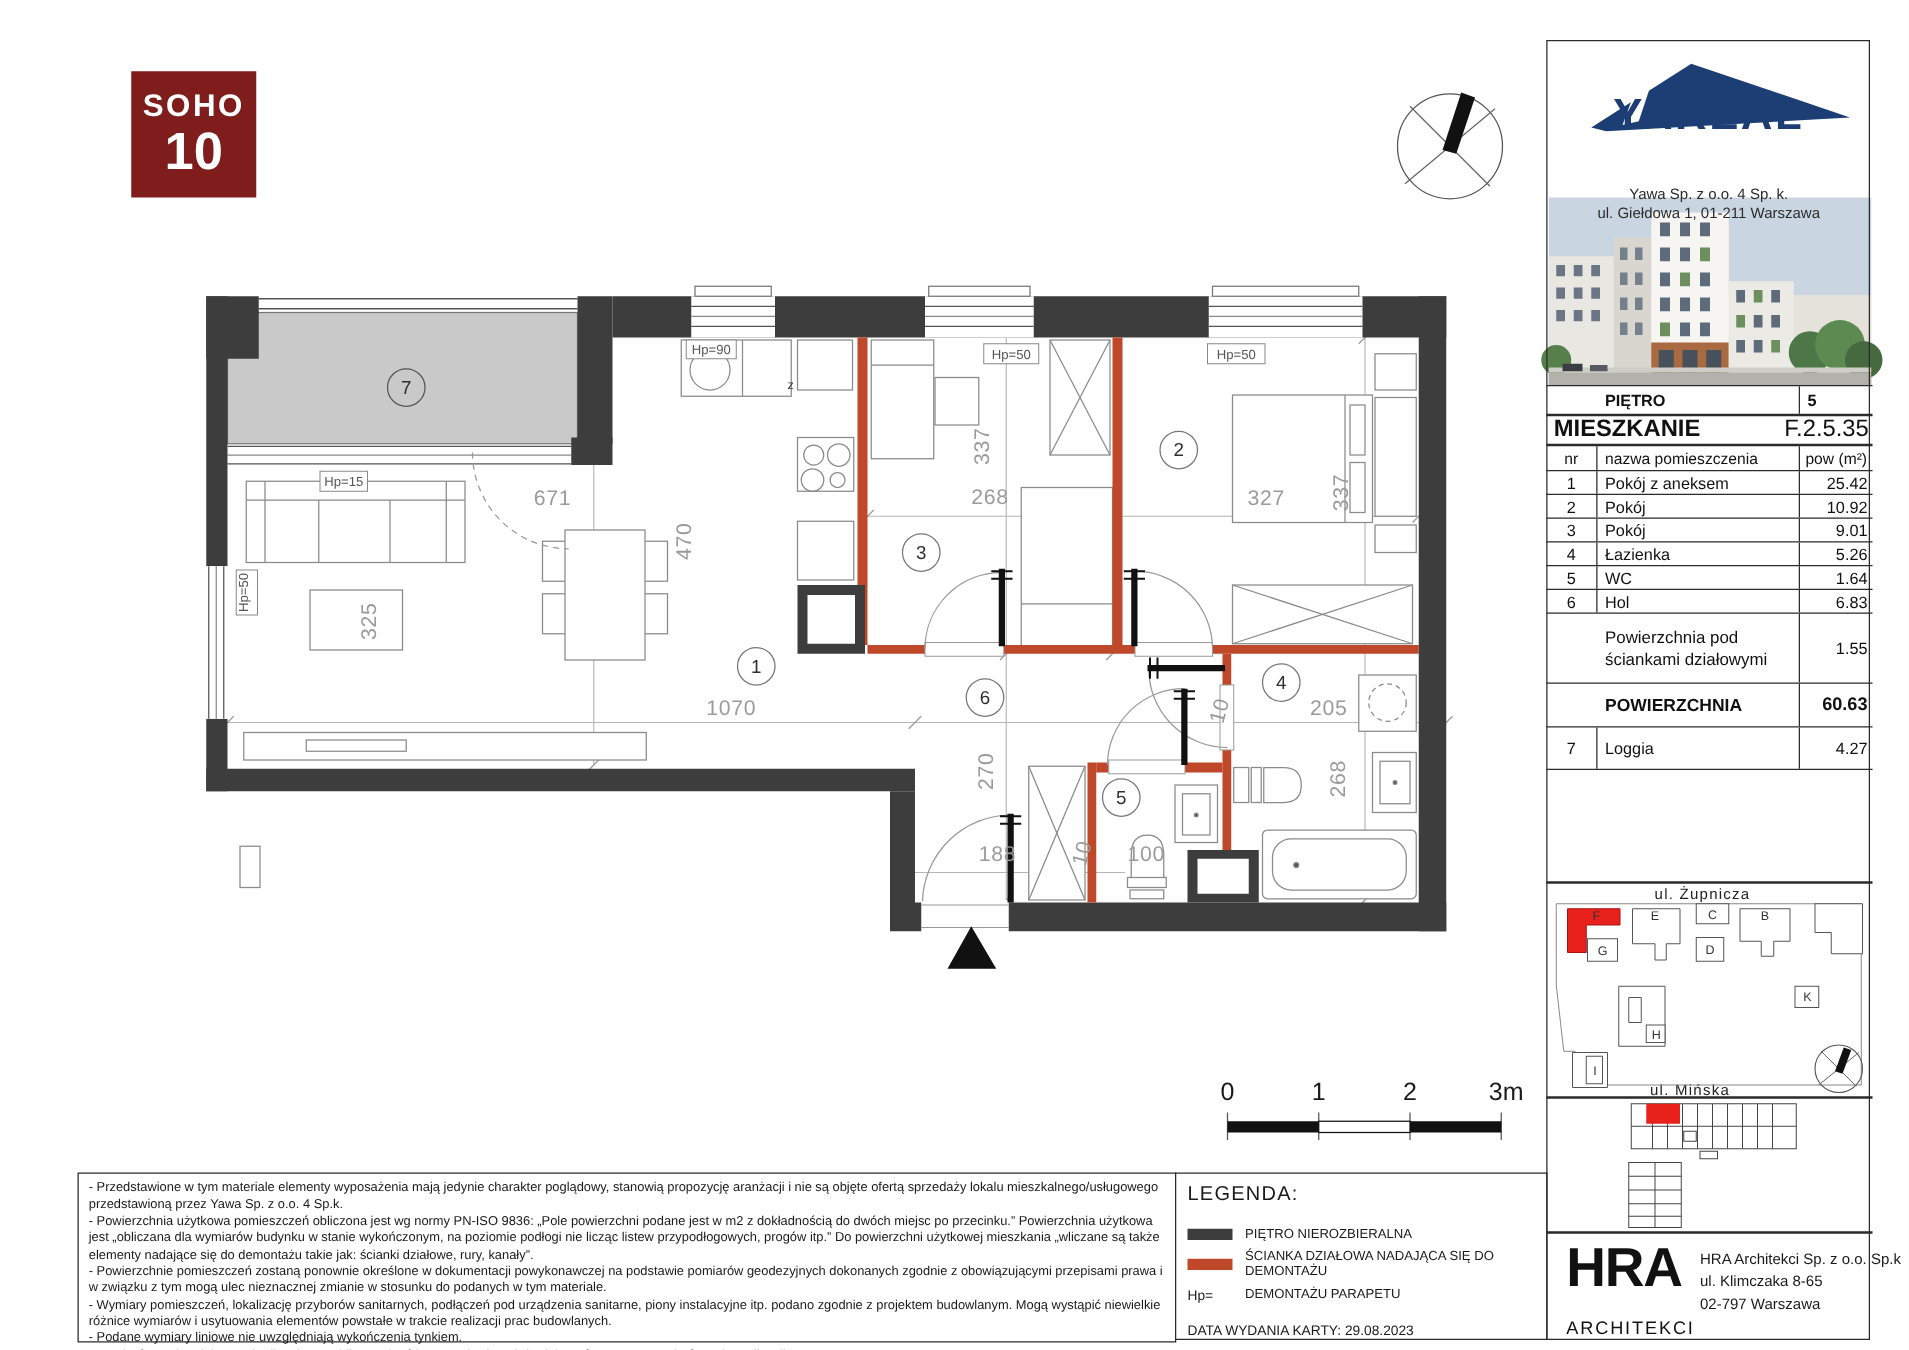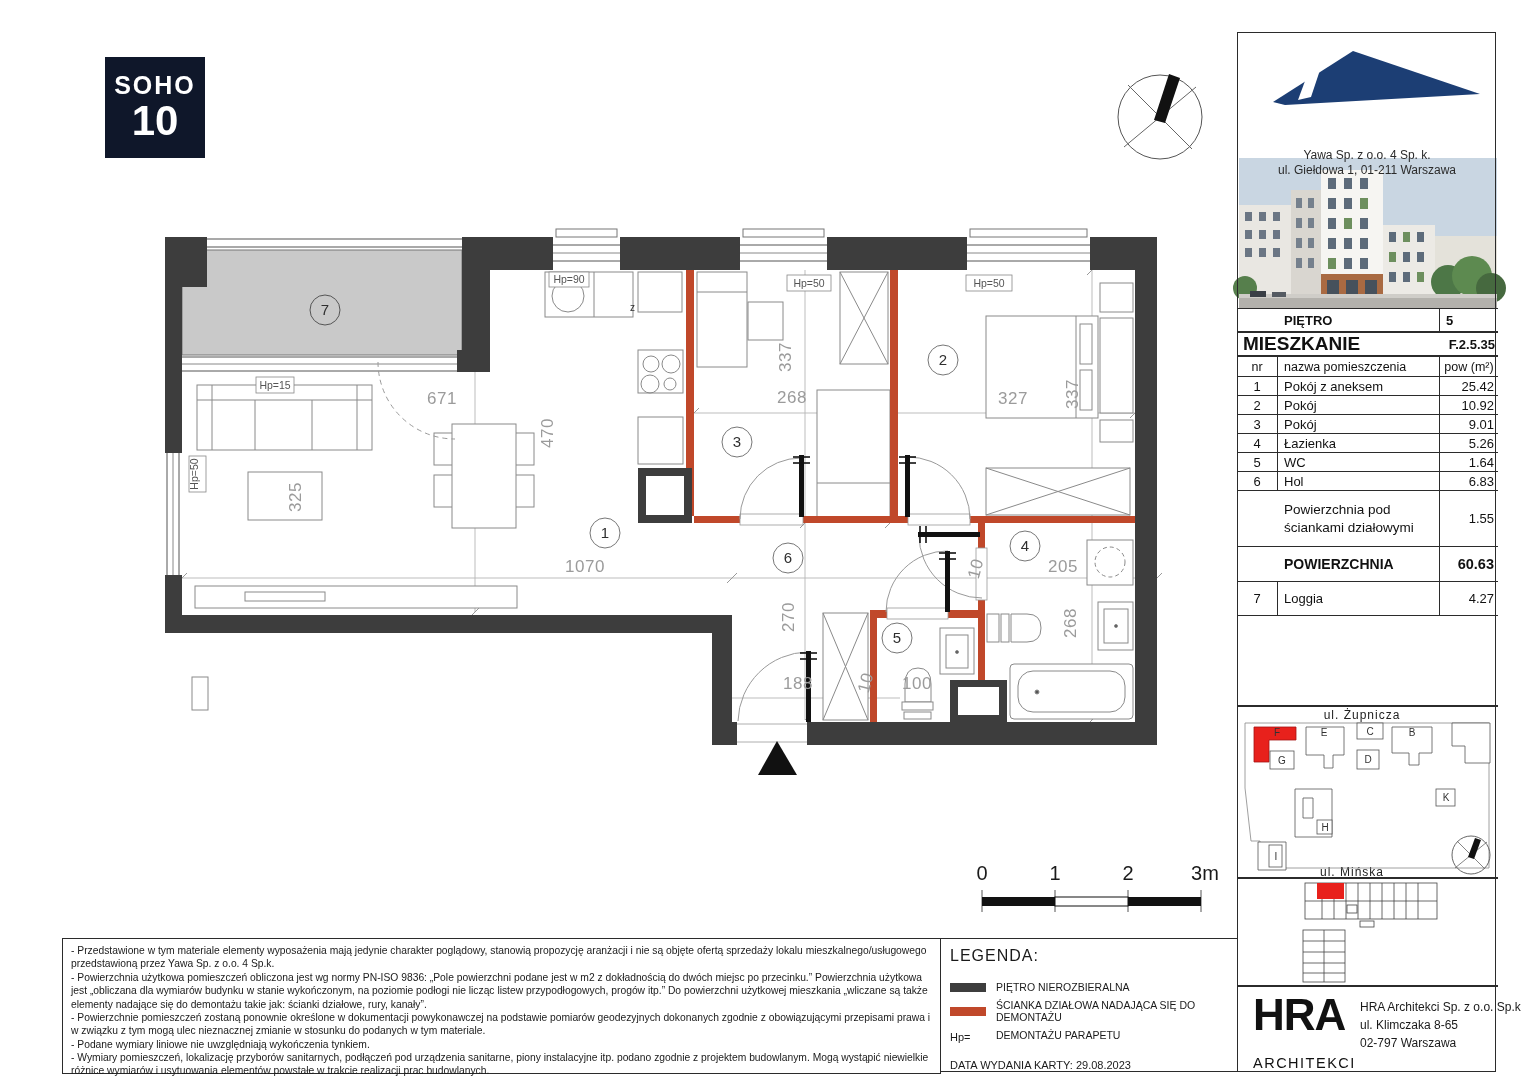--- a/index.html
+++ b/index.html
@@ -8,21 +8,21 @@
   .abs{position:absolute;}
   svg{display:block;}
   svg text{font-family:"Liberation Sans",sans-serif;}
   .dim{font-size:17px;fill:#9b9b9b;letter-spacing:.5px;}
   .rmnum{font-size:15px;fill:#2f2f2f;}
   .hp{font-size:10.5px;fill:#555;}
   .tiny{font-size:10px;fill:#333;}
   .street{font-size:12px;fill:#222;letter-spacing:1px;}
   .scl{font-size:20px;fill:#1a1a1a;}
   
-  .soho{left:105px;top:57px;width:100px;height:101px;background:#0f172a;color:#fff;
+  .soho{left:105px;top:57px;width:100px;height:101px;background:#7f1d1d;color:#fff;
         display:flex;flex-direction:column;align-items:center;justify-content:center;}
   .soho .l1{font-weight:bold;font-size:25px;letter-spacing:2px;line-height:1;}
   .soho .l2{font-weight:bold;font-size:42px;line-height:1;margin-top:2px;}
   
   .rcol{left:1237px;top:32px;width:259px;height:1040px;border:1.5px solid #2b2b2b;box-sizing:border-box;}
   .yareal-word{left:1243px;top:72px;width:248px;text-align:center;color:#1c3e74;
         font-weight:bold;font-size:35px;letter-spacing:2px;}
   .yareal-addr{left:1243px;top:112px;width:248px;text-align:center;color:#2b2b2b;
         font-size:12px;line-height:1.25;margin-top:36px;}
   .hline{background:#2b2b2b;height:1.5px;}
@@ -512,34 +512,35 @@
     <div class="l1">SOHO</div>
     <div class="l2">10</div>
   </div>
 
   <div class="abs rcol"></div>
 
   <svg class="abs" style="left:1239px;top:36px" width="256" height="70" viewBox="0 0 256 70">
     <path d="M34,66 L114,15 L241,58 L46,69 Z" fill="#1c3e74"></path>
     <polygon points="73,26 86,19 72,61 59,64" fill="#ffffff"></polygon>
   </svg>
+  <div class="abs yareal-word">YAREAL</div>
   <div class="abs yareal-addr">
     <div>Yawa Sp. z o.o. 4 Sp. k.</div>
     <div>ul. Giełdowa 1,  01-211 Warszawa</div>
   </div>
 
   <div class="abs tbl">
     <div class="trow" style="height:23px">
       <div class="c-nr noline"></div>
       <div class="c-name" style="font-weight:bold;font-size:13px">PIĘTRO</div>
       <div class="c-val" style="justify-content:flex-start;padding-left:6px;font-weight:bold">5</div>
     </div>
     <div class="trow" style="height:24px;border-top-width:2px">
       <div class="c-name" style="font-weight:bold;font-size:19px">MIESZKANIE</div>
-      <div style="font-weight:bold;font-size:13px;padding-right:3px">F.2.5.35</div>
+      <div style="font-weight:normal;font-size:19px;padding-right:3px">F.2.5.35</div>
     </div>
     <div class="trow" style="height:21px;border-top-width:2px;font-size:12.5px">
       <div class="c-nr">nr</div>
       <div class="c-name">nazwa pomieszczenia</div>
       <div class="c-val" style="justify-content:center;padding-right:0">pow (m²)</div>
     </div>
     <div class="trow" style="height:19px">
       <div class="c-nr">1</div>
       <div class="c-name">Pokój z aneksem</div>
       <div class="c-val">25.42</div>
@@ -587,22 +588,22 @@
   </div>
 
   <div class="abs hline" style="left:1237px;top:705px;width:261px"></div>
   <div class="abs hline" style="left:1237px;top:877px;width:261px"></div>
   <div class="abs hline" style="left:1237px;top:985px;width:261px"></div>
 
   <div class="abs disc">
     <div>- Przedstawione w tym materiale elementy wyposażenia mają jedynie charakter poglądowy, stanowią propozycję aranżacji i nie są objęte ofertą sprzedaży lokalu mieszkalnego/usługowego przedstawioną przez Yawa Sp. z o.o. 4 Sp.k.</div>
     <div>- Powierzchnia użytkowa pomieszczeń obliczona jest wg normy PN-ISO 9836: „Pole powierzchni podane jest w m2 z dokładnością do dwóch miejsc po przecinku.” Powierzchnia użytkowa jest „obliczana dla wymiarów budynku w stanie wykończonym, na poziomie podłogi nie licząc listew przypodłogowych, progów itp.” Do powierzchni użytkowej mieszkania „wliczane są także elementy nadające się do demontażu takie jak: ścianki działowe, rury, kanały”.</div>
     <div>- Powierzchnie pomieszczeń zostaną ponownie określone w dokumentacji powykonawczej na podstawie pomiarów geodezyjnych dokonanych zgodnie z obowiązującymi przepisami prawa i w związku z tym mogą ulec nieznacznej zmianie w stosunku do podanych w tym materiale.</div>
+    <div>- Wymiary pomieszczeń, lokalizację przyborów sanitarnych, podłączeń pod urządzenia sanitarne, piony instalacyjne itp. podano zgodnie z projektem budowlanym. Mogą wystąpić niewielkie różnice wymiarów i usytuowania elementów powstałe w trakcie realizacji prac budowlanych.</div>
     <div>- Podane wymiary liniowe nie uwzględniają wykończenia tynkiem.</div>
-    <div>- Wymiary pomieszczeń, lokalizację przyborów sanitarnych, podłączeń pod urządzenia sanitarne, piony instalacyjne itp. podano zgodnie z projektem budowlanym. Mogą wystąpić niewielkie różnice wymiarów i usytuowania elementów powstałe w trakcie realizacji prac budowlanych.</div>
     <div>- Pomiarów pod projekt aranżacji, zakup mebli, urządzeń i wyposażenia należy dokonać z natury po zakończeniu realizacji.</div>
   </div>
 
   <div class="abs legend">
     <div style="font-size:16px;letter-spacing:1px">LEGENDA:</div>
     <div class="legrow" style="margin-top:16px">
       <div class="sw" style="background:#3d3d3d"></div>
       <div style="font-size:10.5px">PIĘTRO NIEROZBIERALNA</div>
     </div>
     <div class="legrow">

